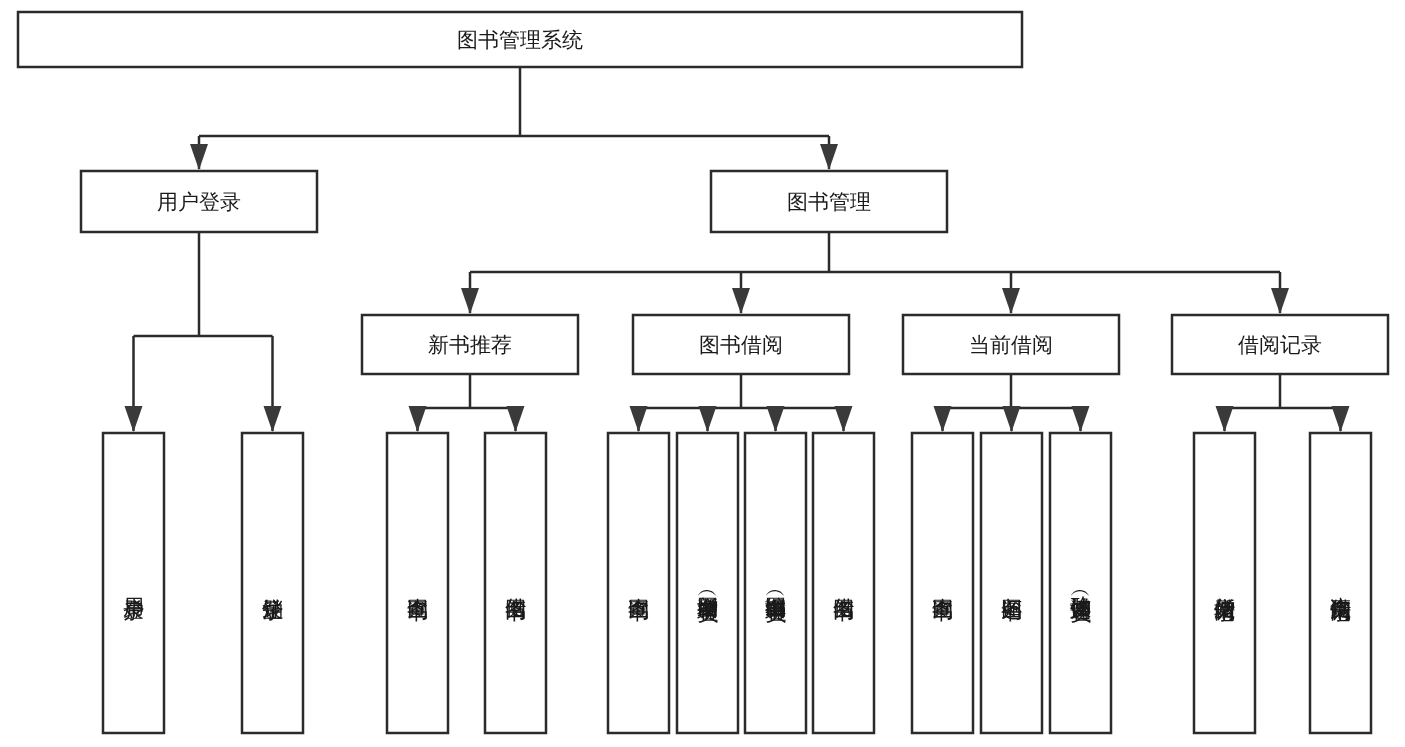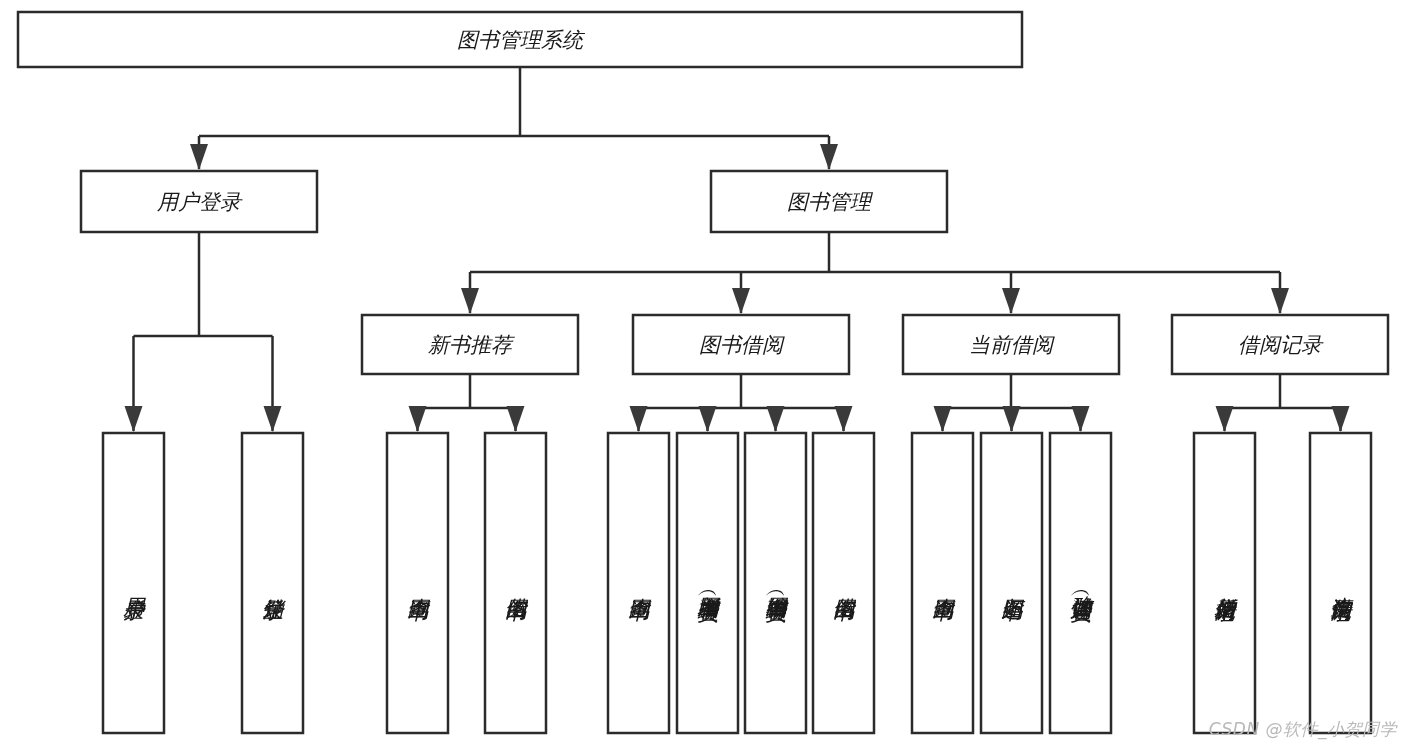--- a/index.html
+++ b/index.html
@@ -12,21 +12,20 @@
     width: 1405px;
     height: 747px;
     font-family: "DejaVu Sans", "Liberation Sans", sans-serif;
     overflow: hidden;
   }
   #diagram-root {
     position: relative;
     width: 1405px;
     height: 747px;
     background: #ffffff;
-    font-style: italic;
   }
   svg#diagram-svg {
     position: absolute;
     top: 0;
     left: 0;
     width: 1405px;
     height: 747px;
     display: block;
   }
   .node-box {
@@ -179,15 +178,14 @@
       <div class="node-label-v" style="left: 677px; top: 433px; width: 61px; height: 300px;">新增图书（管理员）</div>
       <div class="node-label-v" style="left: 745px; top: 433px; width: 61px; height: 300px;">编辑图书（管理员）</div>
       <div class="node-label-v" style="left: 813px; top: 433px; width: 61px; height: 300px;">借阅图书</div>
       <div class="node-label-v" style="left: 912px; top: 433px; width: 61px; height: 300px;">查询图书</div>
       <div class="node-label-v" style="left: 981px; top: 433px; width: 61px; height: 300px;">归还图书</div>
       <div class="node-label-v" style="left: 1050px; top: 433px; width: 61px; height: 300px;">确认归还（管理员）</div>
       <div class="node-label-v" style="left: 1194px; top: 433px; width: 61px; height: 300px;">新增借阅记录</div>
       <div class="node-label-v" style="left: 1310px; top: 433px; width: 61px; height: 300px;">查询借阅记录</div>
     </div>
 
-  <div class="watermark">CSDN @软件_小贺同学</div>
 
 </div>
 
 </body></html>

